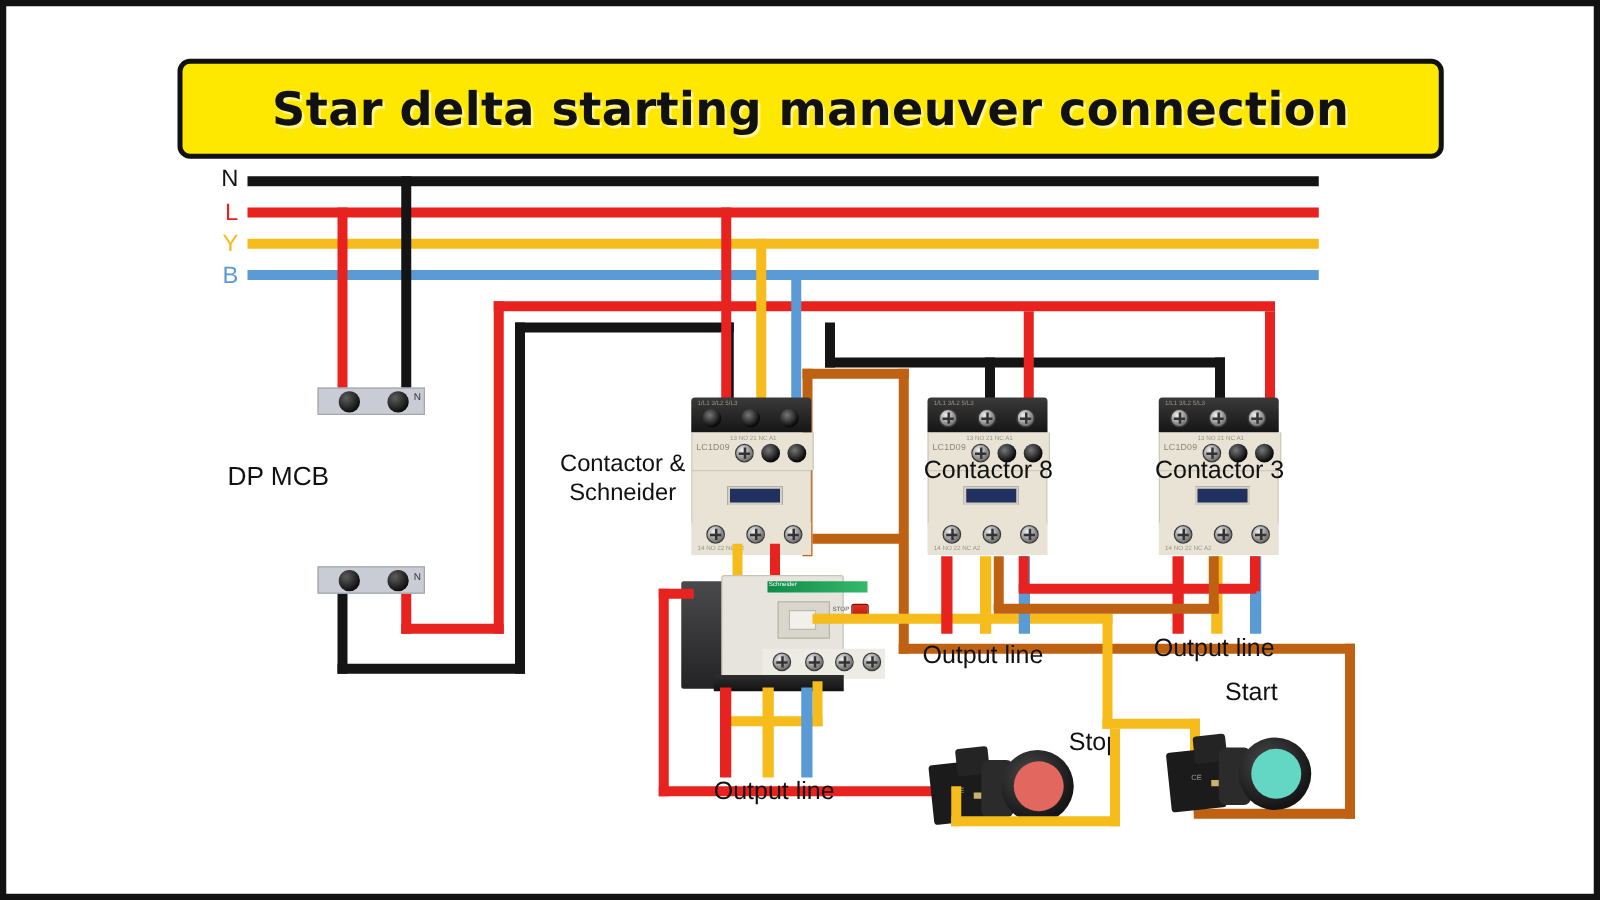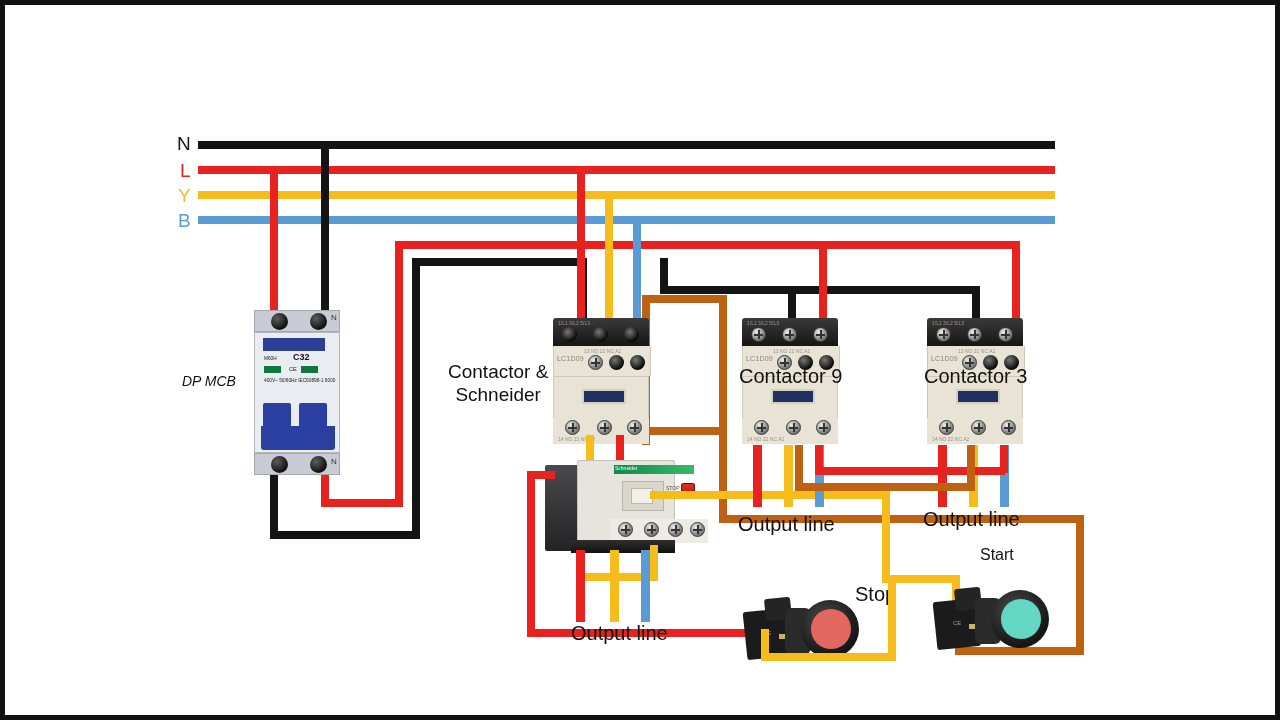--- a/index.html
+++ b/index.html
@@ -107,20 +107,23 @@
   .pb-cap{position:absolute;border-radius:50%;}
   .pb-ce{position:absolute;font-size:6px;color:#9a9a9a;}
   .pb-tab{position:absolute;background:#c9b36a;}
 </style>
 </head>
 <body>
 
 <div id="page">
  <div id="stage">
 
+  <div id="title-banner">
+    <div id="title-text">Star delta starting maneuver connection</div>
+  </div>
 
   <div class="buslabel" style="left:172px;top:128px;color:#141414;">N</div>
   <div class="buslabel" style="left:175px;top:155px;color:#e8231f;">L</div>
   <div class="buslabel" style="left:173px;top:180px;color:#f5bc1c;">Y</div>
   <div class="buslabel" style="left:173px;top:205px;color:#5b9bd5;">B</div>
 
   <div class="w blk" style="left:193px;top:136px;width:857px;height:8px;"></div>
   <div class="w red" style="left:193px;top:161px;width:857px;height:8px;"></div>
   <div class="w yel" style="left:193px;top:186px;width:857px;height:8px;"></div>
   <div class="w blu" style="left:193px;top:211px;width:857px;height:8px;"></div>
@@ -160,39 +163,27 @@
   <div class="w brn" style="left:950px;top:610px;width:8px;height:36px;"></div>
 
   <div class="w brn" style="left:645px;top:422px;width:76px;height:8px;"></div>
 
   <div id="mcb">
     <div class="mcb-term" style="left:0;top:0;"></div>
     <div class="mcb-screw" style="left:17px;top:3px;"></div>
     <div class="mcb-screw" style="left:56px;top:3px;"></div>
     <div class="mcb-n" style="left:77px;top:3px;">N</div>
 
-    <div class="mcb-body">
-      <div class="mcb-blue-strip"></div>
-      <div class="mcb-txt" style="left:9px;top:22px;">M60H</div>
-      <div class="mcb-c32" style="left:38px;top:19px;">C32</div>
-      <div class="mcb-chip" style="left:9px;top:33px;"></div>
-      <div class="mcb-chip" style="left:46px;top:33px;"></div>
-      <div class="mcb-txt" style="left:34px;top:33px;font-size:6px;">CE</div>
-      <div class="mcb-txt" style="left:9px;top:44px;line-height:6px;">400V~ 50/60Hz IEC60898-1 6000</div>
-      <div class="mcb-lever" style="left:8px;top:70px;width:28px;height:26px;"></div>
-      <div class="mcb-lever" style="left:44px;top:70px;width:28px;height:26px;"></div>
-      <div class="mcb-lever-base"></div>
-    </div>
 
     <div class="mcb-term" style="left:0;top:143px;"></div>
     <div class="mcb-screw" style="left:17px;top:146px;"></div>
     <div class="mcb-screw" style="left:56px;top:146px;"></div>
     <div class="mcb-n" style="left:77px;top:147px;">N</div>
   </div>
-  <div class="lbl" style="left:177px;top:365px;font-size:14px;font-style:italic;">DP MCB</div>
+  <div class="lbl" style="left:177px;top:365px;font-size:21px;">DP MCB</div>
 
   <div class="ctr" id="main-contactor" style="left:548px;top:313px;width:96px;height:128px;">
     <div class="ctr-top">
       <div class="ctr-tt" style="left:5px;top:2px;">1/L1  3/L2  5/L3</div>
       <div class="hole" style="left:9px;top:9px;"></div>
       <div class="hole" style="left:40px;top:9px;"></div>
       <div class="hole" style="left:71px;top:9px;"></div>
     </div>
     <div class="ctr-mid">
       <div class="ctr-name" style="left:3px;top:9px;">LC1D09</div>
@@ -270,21 +261,21 @@
     <div class="ctr-main" style="top:58px;height:46px;">
       <div class="ctr-win" style="left:28px;top:12px;width:40px;height:11px;"></div>
     </div>
     <div class="ctr-bot" style="top:100px;">
       <div class="screw" style="left:12px;top:2px;"></div>
       <div class="screw" style="left:44px;top:2px;"></div>
       <div class="screw" style="left:74px;top:2px;"></div>
       <div class="ctr-tt" style="left:5px;top:18px;">14  NO   22  NC   A2</div>
     </div>
   </div>
-  <div class="lbl" style="left:734px;top:360px;font-size:20px;">Contactor 9</div>
+  <div class="lbl" style="left:734px;top:360px;font-size:20px;">Contactor 8</div>
 
   <div class="w red" style="left:748px;top:440px;width:9px;height:62px;"></div>
   <div class="w yel" style="left:779px;top:440px;width:9px;height:62px;"></div>
   <div class="w blu" style="left:810px;top:440px;width:9px;height:62px;"></div>
   <div class="lbl" style="left:733px;top:508px;font-size:20px;">Output line</div>
 
   <div class="ctr" id="contactor2" style="left:922px;top:313px;width:96px;height:128px;">
     <div class="ctr-top">
       <div class="ctr-tt" style="left:5px;top:2px;">1/L1  3/L2  5/L3</div>
       <div class="screw" style="left:9px;top:9px;"></div>
@@ -339,16 +330,16 @@
 
   <div class="pb" id="start-button" style="left:930px;top:575px;width:110px;height:80px;">
     <div class="pb-blockA" style="left:0;top:20px;width:44px;height:48px;transform:rotate(-6deg);"></div>
     <div class="pb-blockB" style="left:20px;top:8px;width:26px;height:22px;transform:rotate(-6deg);"></div>
     <div class="pb-tab" style="left:34px;top:44px;width:14px;height:5px;"></div>
     <div class="pb-ce" style="left:18px;top:40px;">CE</div>
     <div class="pb-collar" style="left:40px;top:18px;width:26px;height:46px;"></div>
     <div class="pb-ring" style="left:56px;top:10px;width:58px;height:58px;"></div>
     <div class="pb-cap" style="left:66px;top:19px;width:40px;height:40px;background:#63d6c4;"></div>
   </div>
-  <div class="lbl" style="left:975px;top:538px;font-size:16px;">Start</div>
+  <div class="lbl" style="left:975px;top:538px;font-size:20px;">Start</div>
 
  </div>
 </div>
 
 </body></html>

